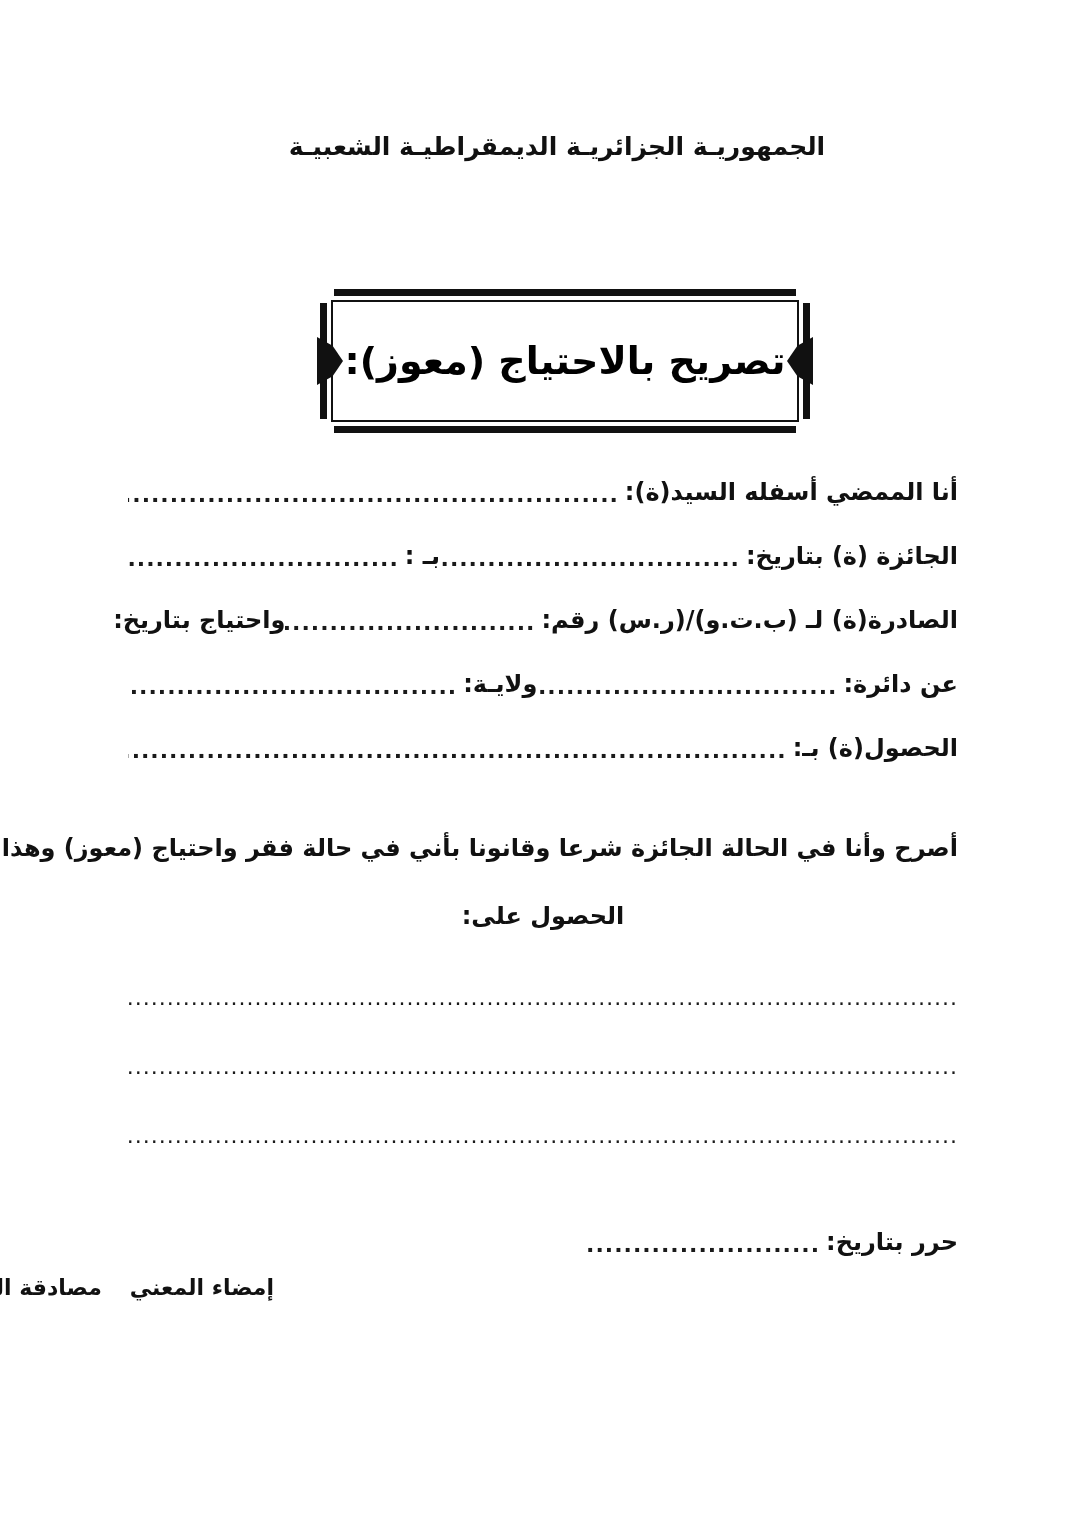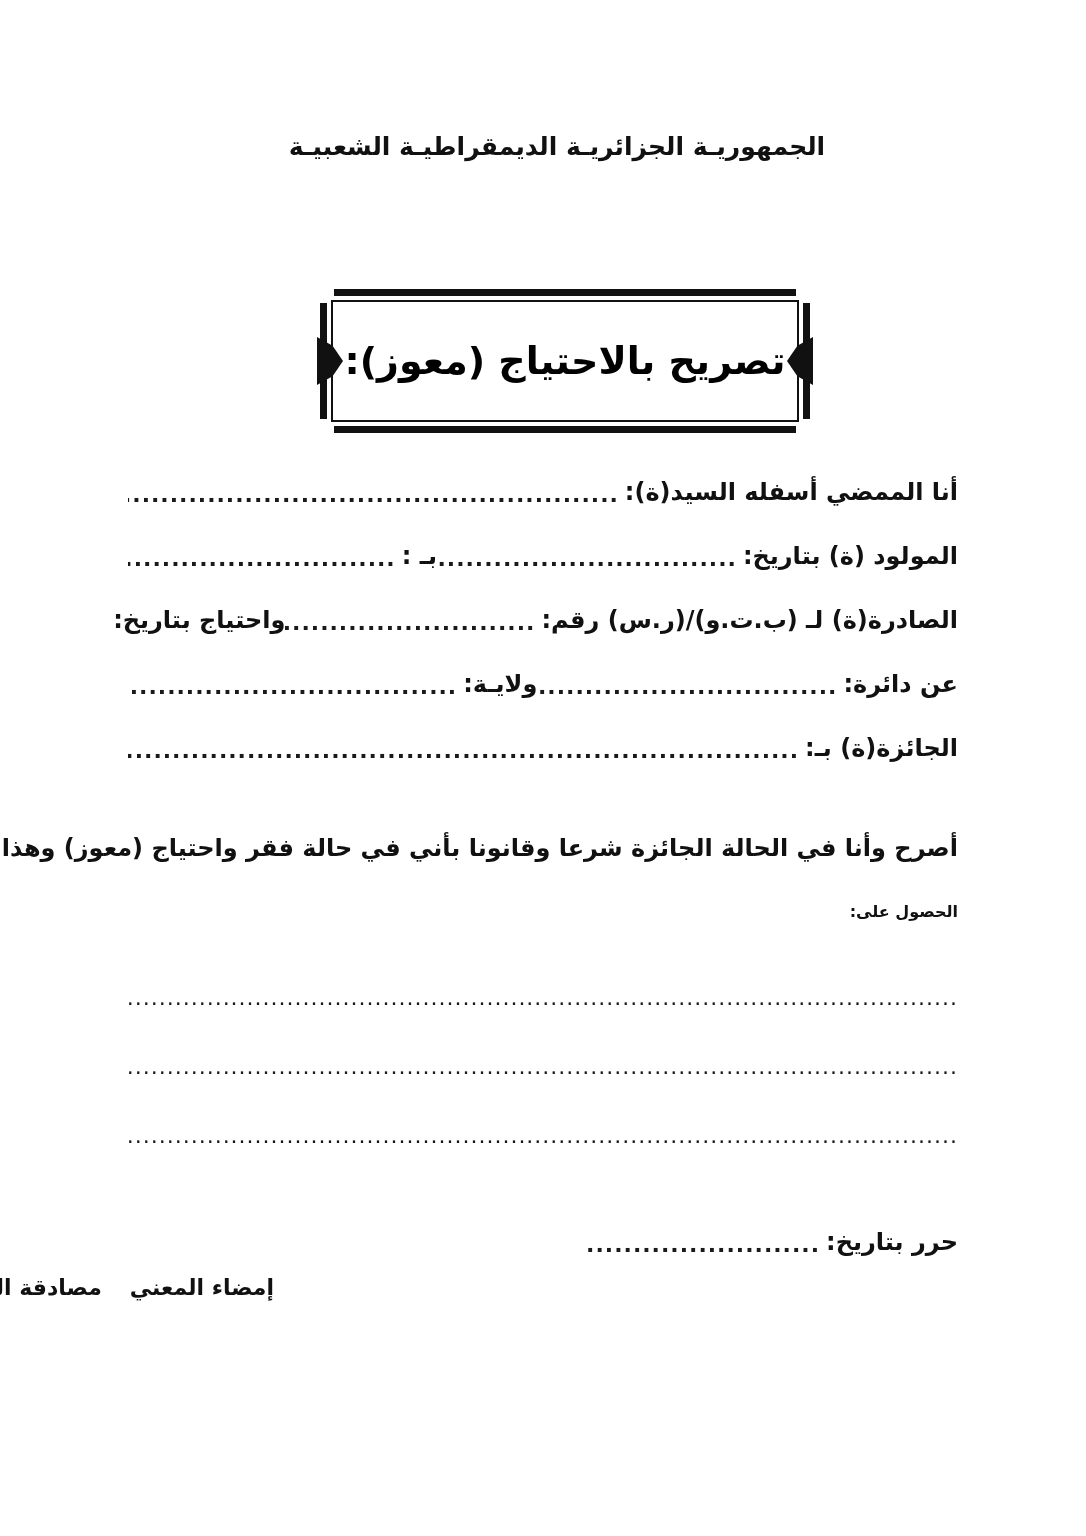--- a/index.html
+++ b/index.html
@@ -153,24 +153,24 @@
     color: #111111;
     text-align: justify;
     text-align-last: justify;
     white-space: nowrap;
   }
   .declaration-cont {
     position: absolute;
     top: 902px;
     right: 128px;
     left: 128px;
-    font-size: 16px;
-    font-weight: 600;
-    color: #111111;
-    text-align: right;
+    font-size: 24px;
+    font-weight: 600;
+    color: #111111;
+    text-align: center;
     direction: rtl;
   }
   .declaration-cont span { display: inline-block; }
 
   
   .blank-rules {
     position: absolute;
     top: 985px;
     right: 128px;
     left: 128px;
@@ -239,42 +239,42 @@
   </div>
 
   <div class="form-body">
 
     <div class="form-line">
       <span class="lbl">أنا الممضي أسفله السيد(ة):</span>
       <span class="dots">...................................................................................................</span>
     </div>
 
     <div class="form-line">
-      <span class="lbl">المولود (ة) بتاريخ:</span>
+      <span class="lbl">الجائزة (ة) بتاريخ:</span>
       <span class="dots fixed-md">..............................................</span>
       <span class="lbl">بـ :</span>
       <span class="dots">.......................................</span>
     </div>
 
     <div class="form-line">
       <span class="lbl">الصادرة(ة) لـ (ب.ت.و)/(ر.س) رقم:</span>
       <span class="dots fixed-sm">...............................</span>
       <span class="lbl">واحتياج بتاريخ:</span>
       <span class="dots">.............................</span>
     </div>
 
     <div class="form-line">
       <span class="lbl">عن دائرة:</span>
       <span class="dots fixed-md">............................................</span>
       <span class="lbl">ولايـة:</span>
       <span class="dots">...............................................</span>
     </div>
 
     <div class="form-line">
-      <span class="lbl">الجائزة(ة) بـ:</span>
+      <span class="lbl">الحصول(ة) بـ:</span>
       <span class="dots">.........................................................................................</span>
     </div>
 
   </div>
 
   <div class="declaration">أصرح وأنا في الحالة الجائزة شرعا وقانونا بأني في حالة فقر واحتياج (معوز) وهذا قصد</div>
   <div class="declaration-cont">
     <span>الحصول على:</span>
   </div>
 

